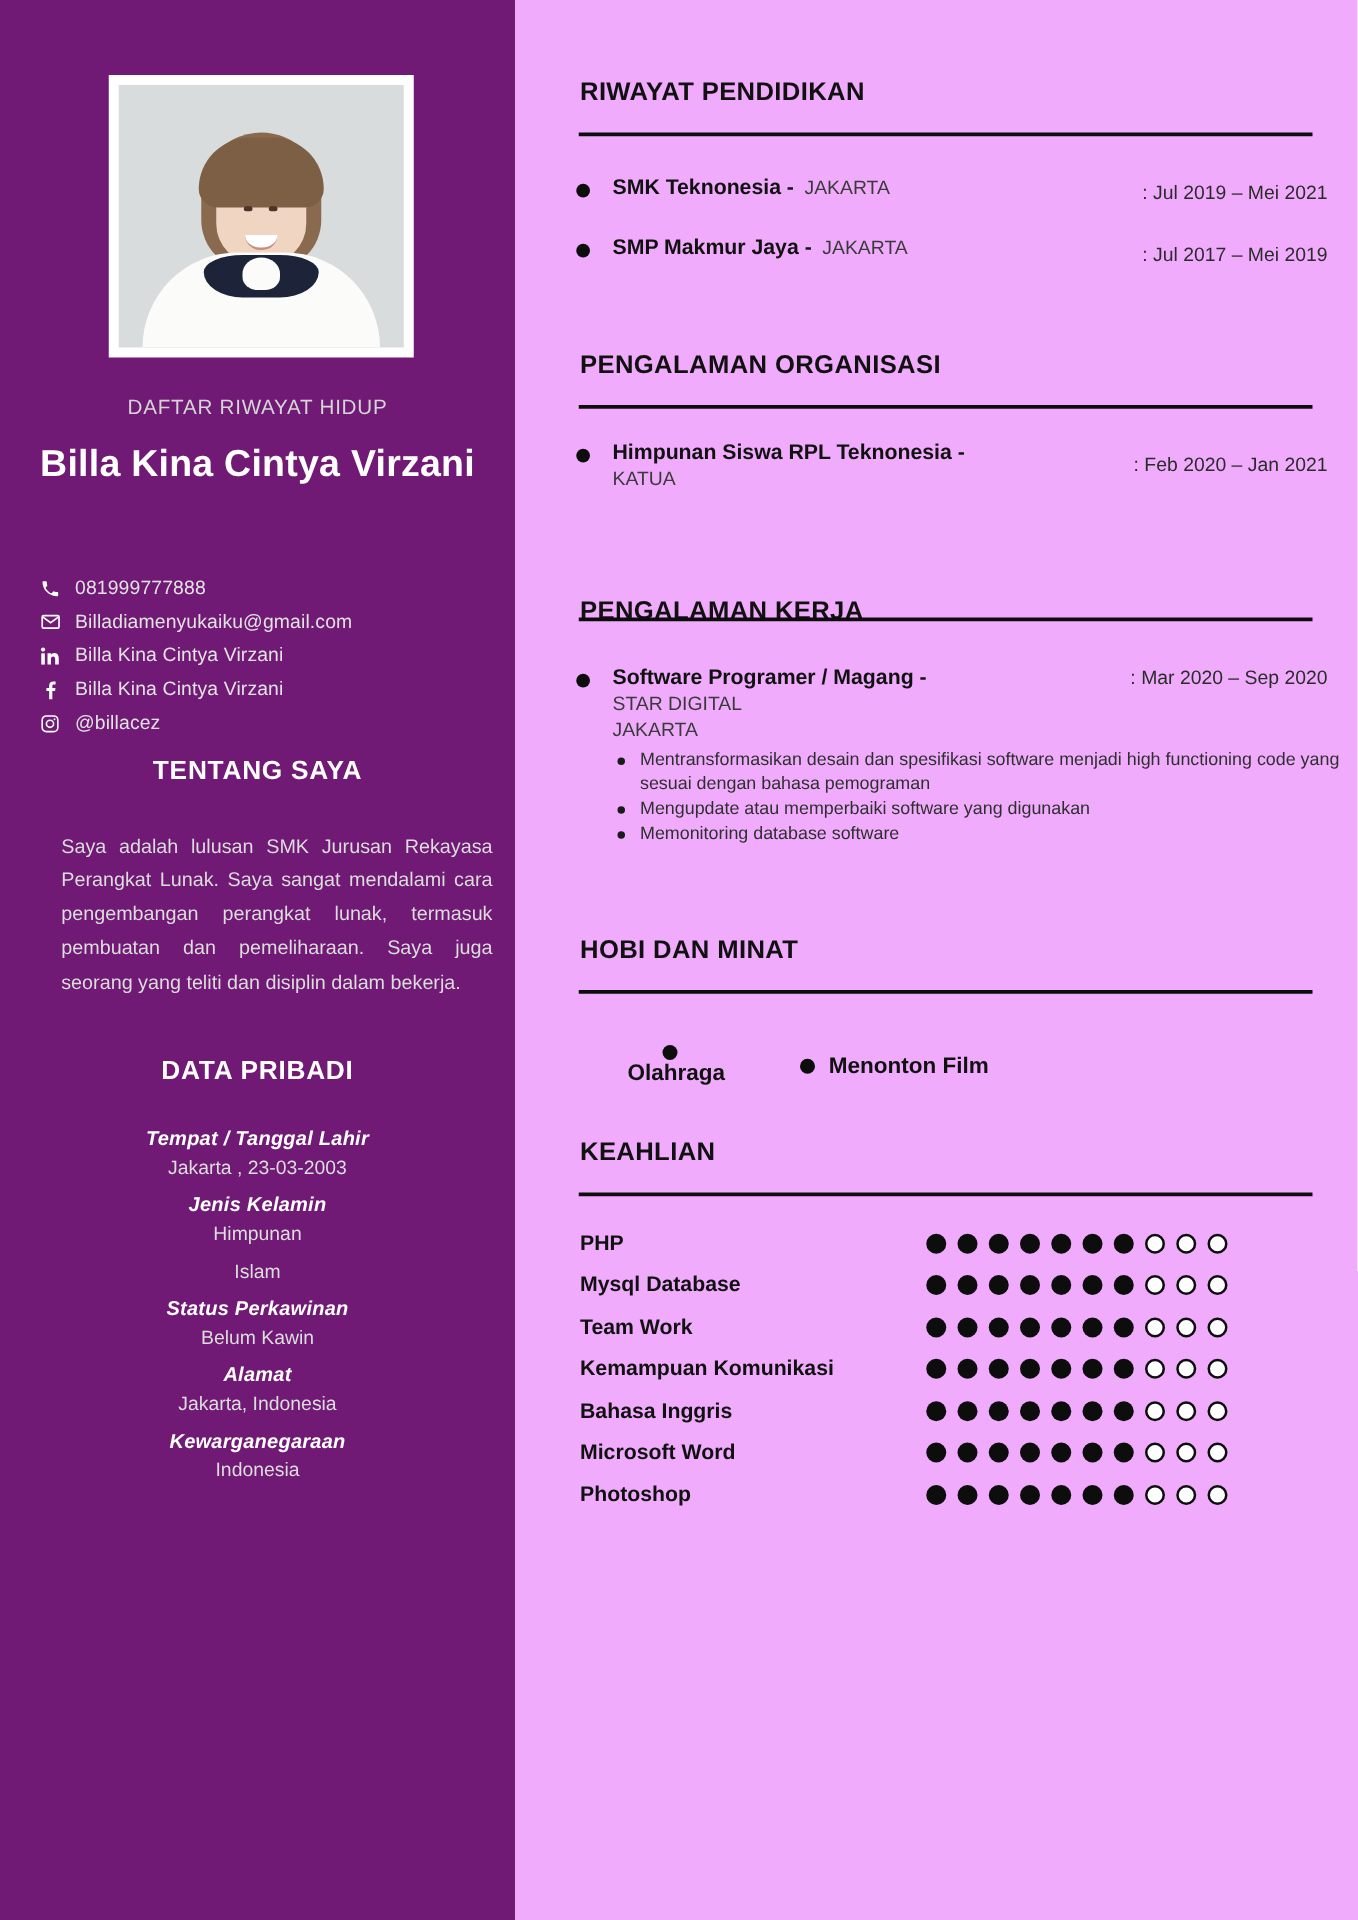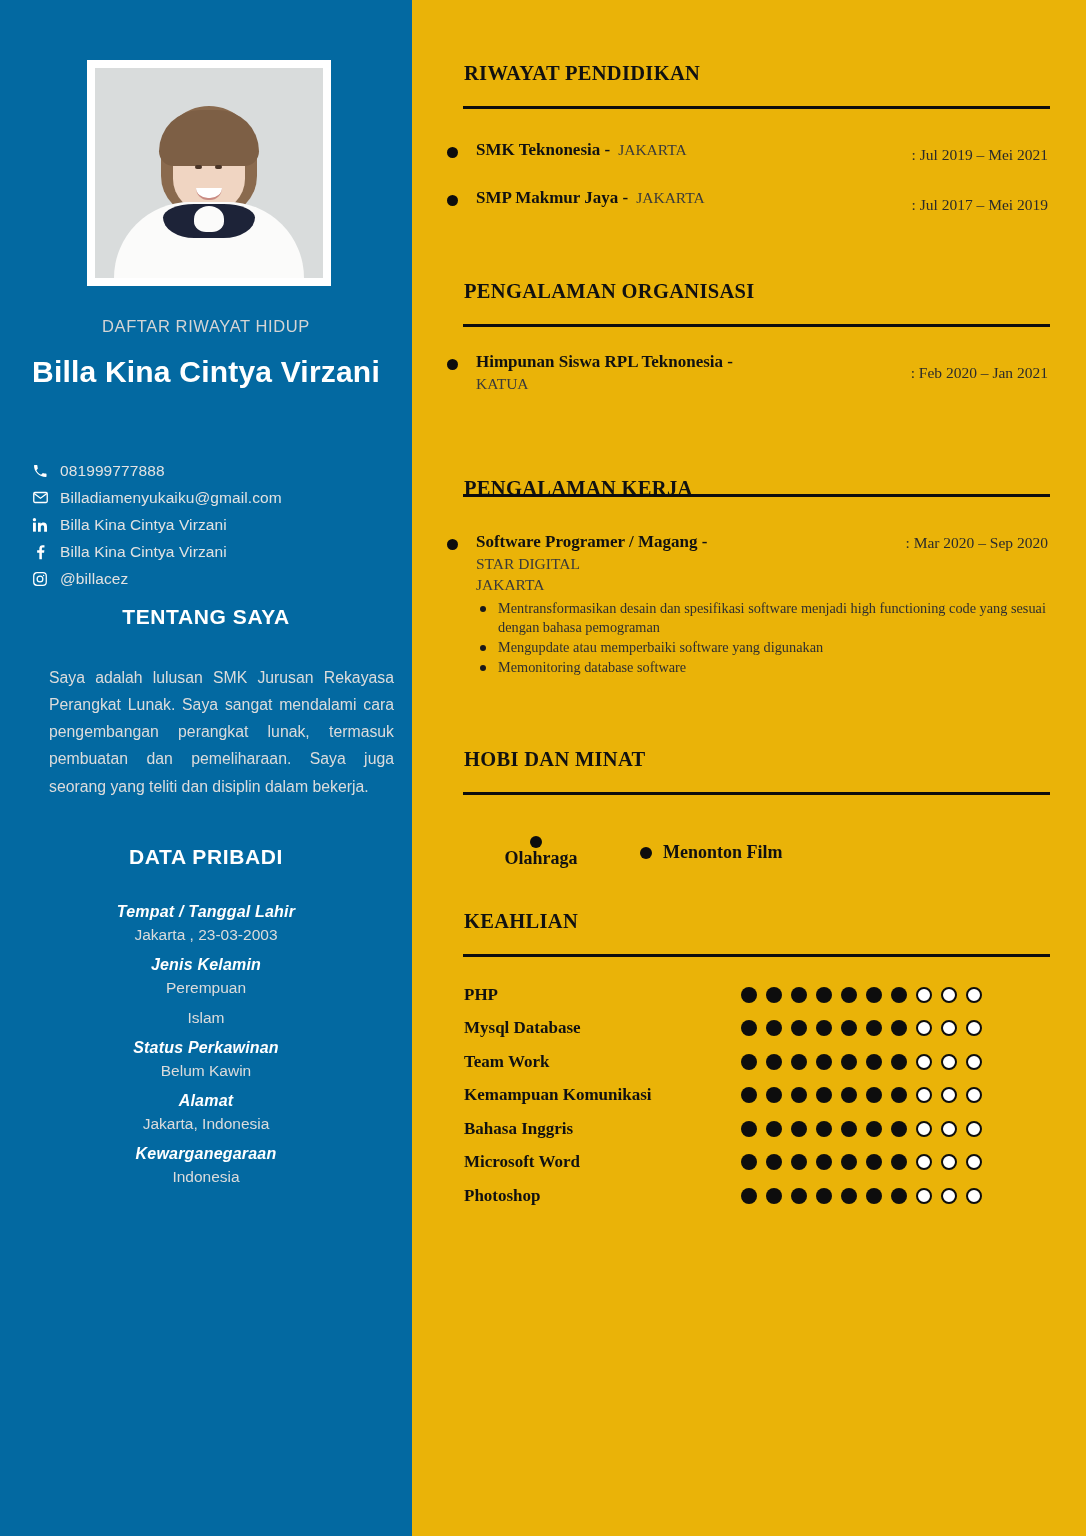--- a/index.html
+++ b/index.html
@@ -13,21 +13,21 @@
     width: 1086px; height: 1536px;
     background: #ffffff;
     overflow: hidden;
   }
 
   
   .sidebar {
     position: absolute;
     left: 0; top: 0;
     width: 452px; height: 1536px;
-    background: #0369a1;
+    background: #701a75;
     color: #ffffff;
   }
   .photo-frame {
     position: absolute;
     left: 87px; top: 60px;
     width: 244px; height: 226px;
     background: #ffffff;
     padding: 8px;
   }
   .photo-inner {
@@ -170,35 +170,34 @@
   .data-value {
     font-size: 15.5px; color: #dcdcdc;
     margin-top: 5px; font-weight: 400;
   }
 
   
   .main {
     position: absolute;
     left: 412px; top: 0;
     width: 674px; height: 1536px;
-    background: #eab308;
-    font-family: Liberation Serif, serif;
+    background: #f0abfc;
   }
   .sec-title {
     position: absolute; left: 52px;
     font-size: 20.5px; font-weight: 700;
     color: #111111; letter-spacing: 0.3px;
   }
   .sec-rule {
     position: absolute; left: 51px;
     width: 587px; height: 3px;
     background: #0d0d0d;
   }
 
-  .entry { position: absolute; left: 30px; width: 620px; }
+  .entry { position: absolute; left: 44px; width: 620px; }
   .entry-left { position: relative; padding-left: 34px; }
   .bullet-dot {
     position: absolute; left: 5px; top: 7px;
     width: 11px; height: 11px;
     background: #0d0d0d; border-radius: 50%;
   }
   .e-title {
     font-size: 17px; font-weight: 700; color: #111111;
     display: inline;
   }
@@ -341,21 +340,21 @@
 
     <div class="side-heading" id="h-datapribadi">DATA PRIBADI</div>
 
     <div class="data-list">
       <div class="data-item">
         <div class="data-label">Tempat / Tanggal Lahir</div>
         <div class="data-value">Jakarta , 23-03-2003</div>
       </div>
       <div class="data-item">
         <div class="data-label">Jenis Kelamin</div>
-        <div class="data-value">Perempuan</div>
+        <div class="data-value">Himpunan</div>
       </div>
       <div class="data-item">
         <div class="data-value">Islam</div>
       </div>
       <div class="data-item">
         <div class="data-label">Status Perkawinan</div>
         <div class="data-value">Belum Kawin</div>
       </div>
       <div class="data-item">
         <div class="data-label">Alamat</div>

